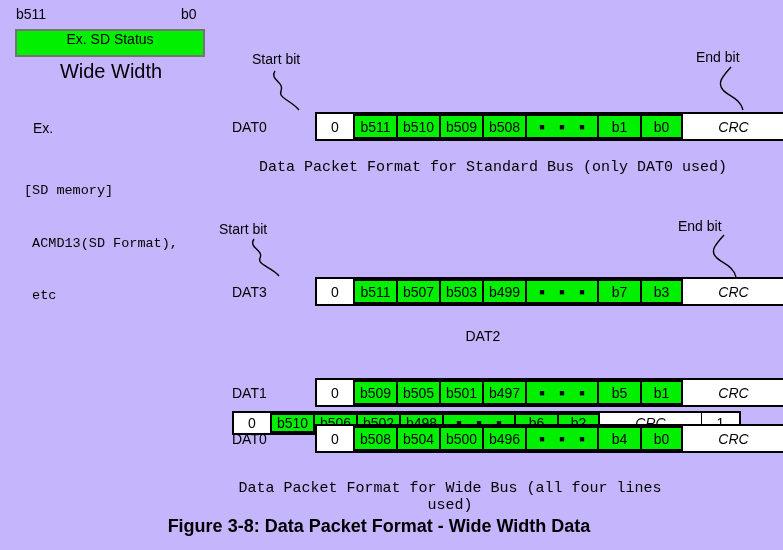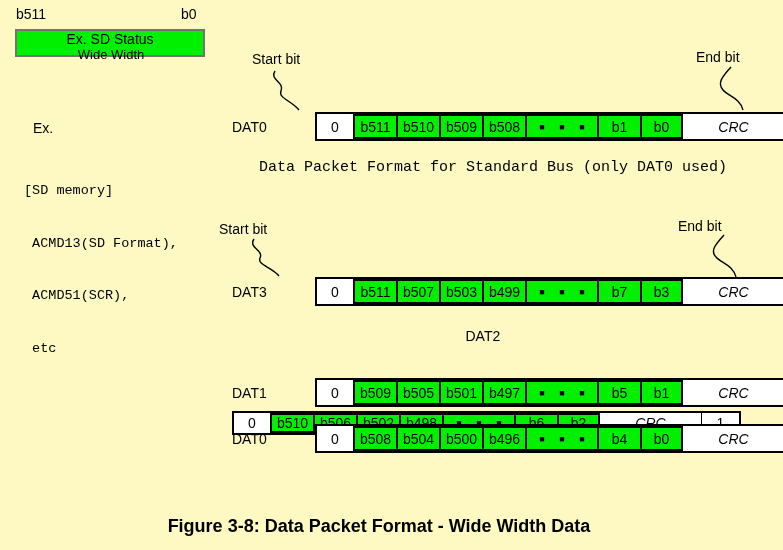--- a/index.html
+++ b/index.html
@@ -1,29 +1,29 @@
 <!DOCTYPE html>
 <html style="--green: #00f000;"><head>
 <meta charset="utf-8">
 <style>
   html,body{margin:0;padding:0;background:#fff;}
   #canvas{
-    position:relative;width:783px;height:550px;background:#fef9c3;
+    position:relative;width:783px;height:550px;background:#c4b5fd;
     font-family:"Liberation Sans",sans-serif;color:#000;overflow:hidden;
   }
   .abs{position:absolute;}
   .txt{font-size:14px;line-height:15px;white-space:pre;}
 
   
   .status-box{
     left:15px;top:29px;width:186px;height:24px;
     border:2px solid #737373;background:var(--green,#00f000);
     display:flex;align-items:flex-start;justify-content:center;font-size:14px;
   }
-  .box-caption{left:15px;top:46px;width:192px;text-align:center;font-size:13px;line-height:17px;}
+  .box-caption{left:15px;top:63px;width:192px;text-align:center;font-size:20px;line-height:17px;}
   .example-block{left:24px;top:147px;font-size:13.5px;line-height:17.5px;white-space:pre;font-family:Liberation Mono, monospace;}
 
   
   .packet{position:absolute;display:flex;align-items:center;height:29px;gap:41px;}
   .prow-label{width:42px;font-size:14px;flex:0 0 42px;}
   .prow{display:flex;align-items:stretch;height:29px;border:2px solid #000;background:#fff;box-sizing:border-box;}
   .cell{display:flex;align-items:center;justify-content:center;font-size:14px;box-sizing:border-box;}
   .cell.green{background:var(--green,#00f000);border:2px solid #000;border-right:none;}
   .prow .cell:nth-child(8){border-right:2px solid #000;}
   .cell.start{width:36px;}
@@ -51,21 +51,20 @@
 
   <div class="abs box-caption">
     <div>Wide Width</div>
   </div>
 
   <span class="abs txt" style="left:33px;top:121px;">Ex.</span>
 
   <div class="abs example-block">
     <div>[SD memory]</div>
     <div> ACMD13(SD Format),</div>
-    <div> ACMD51(SCR),</div>
     <div> etc</div>
   </div>
 
   <span class="abs callout" style="left:252px;top:51px;">Start bit</span>
   <span class="abs callout" style="left:696px;top:49px;">End bit</span>
 
   <svg class="abs squiggle" style="left:268px;top:70px;" width="36" height="41" viewBox="0 0 36 41">
     <path d="M7 1 C1 10 17 12 13 21 C10 28 24 31 31 40" fill="none" stroke="#000" stroke-width="1.4"></path>
   </svg>
   <svg class="abs squiggle" style="left:714px;top:66px;" width="34" height="45" viewBox="0 0 34 45">
@@ -157,16 +156,17 @@
         <div class="cell bit green">b500</div>
         <div class="cell bit green">b496</div>
         <div class="cell dots green">■ ■ ■</div>
         <div class="cell bit green">b4</div>
         <div class="cell bit green">b0</div>
         <div class="cell crc">CRC</div>
         <div class="cell end">1</div>
       </div>
   </div>
 
+  <div class="abs caption" style="left:230px;top:480px;width:440px;">Data Packet Format for Wide Bus (all four lines used)</div>
 
   <div class="abs fig-caption" style="left:74px;top:516px;width:610px;">Figure 3-8: Data Packet Format - Wide Width Data</div>
 
 </div>
 
 </body></html>

